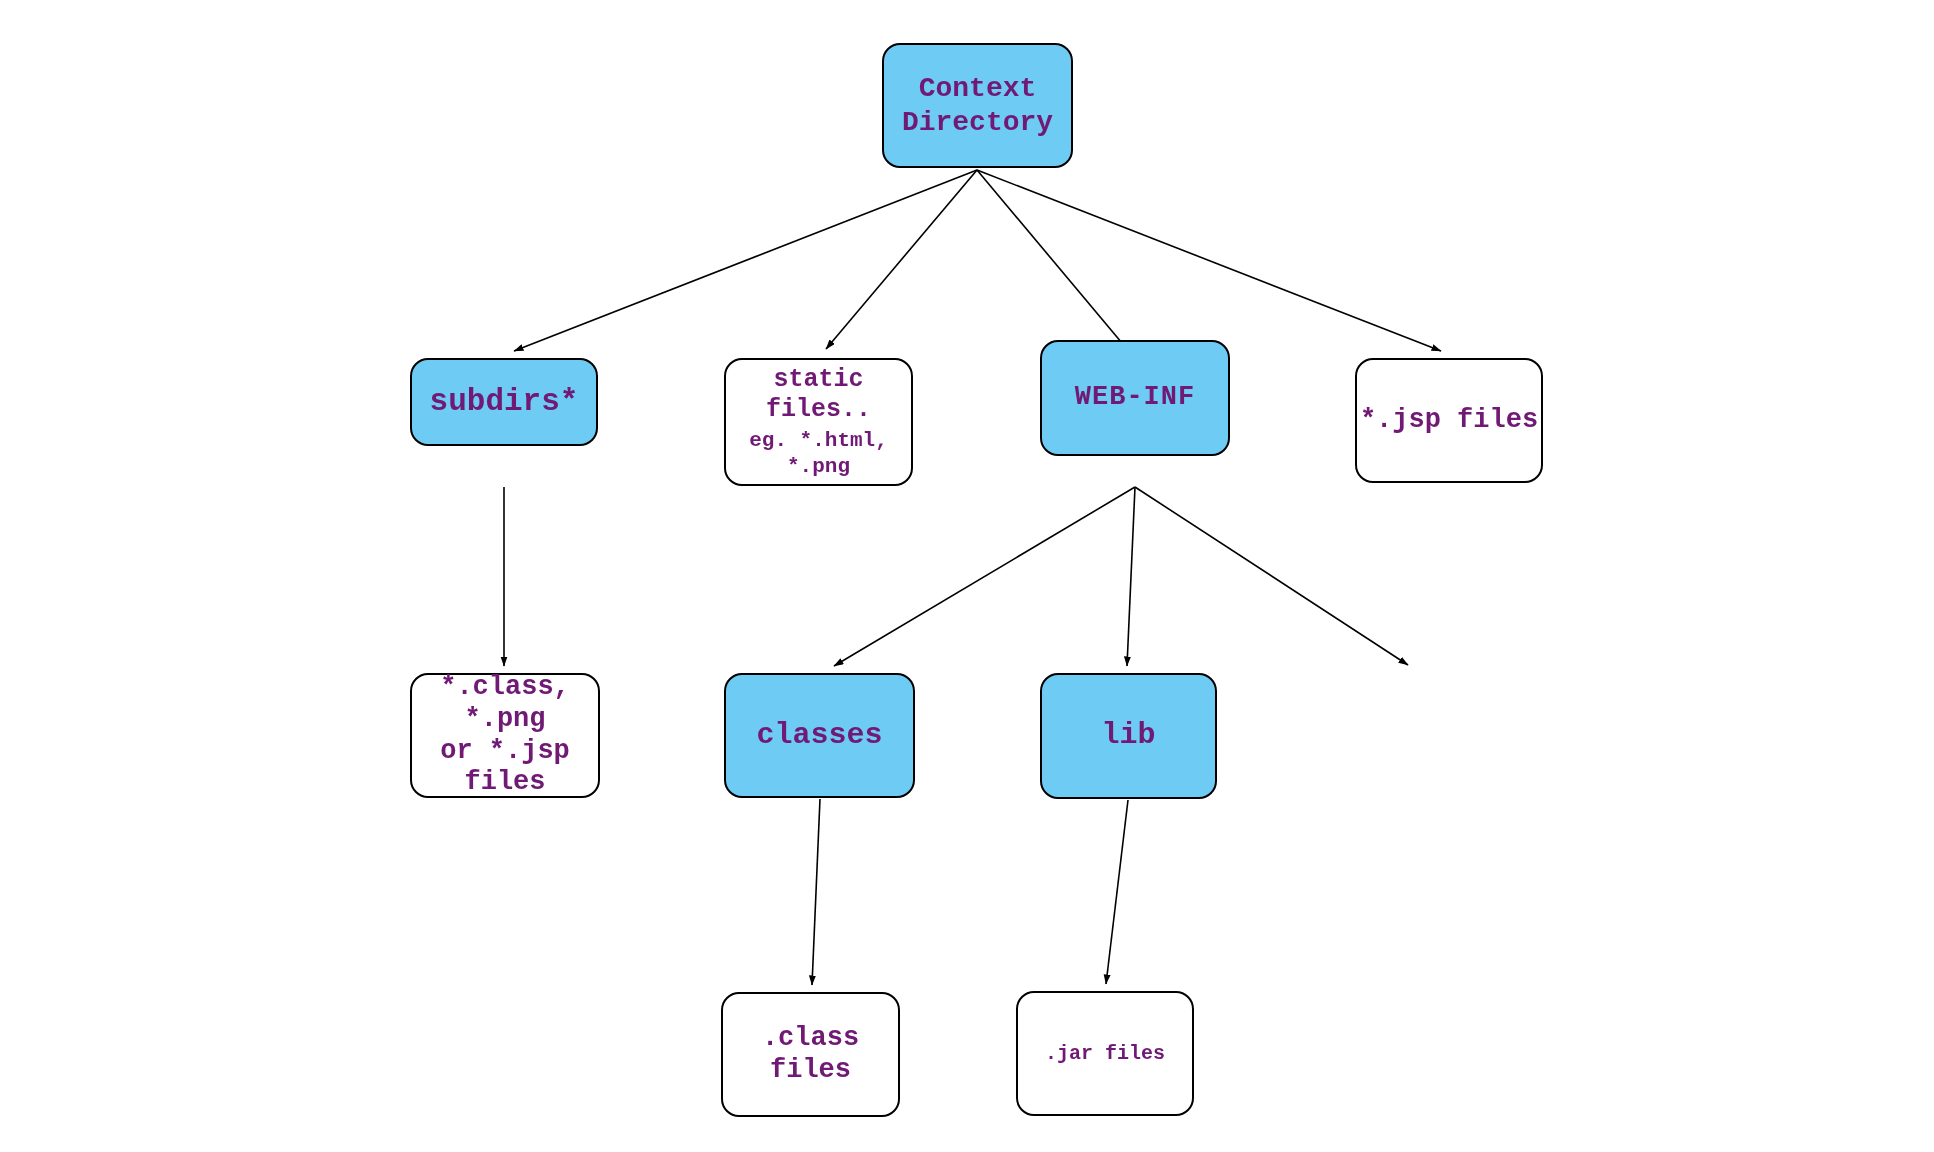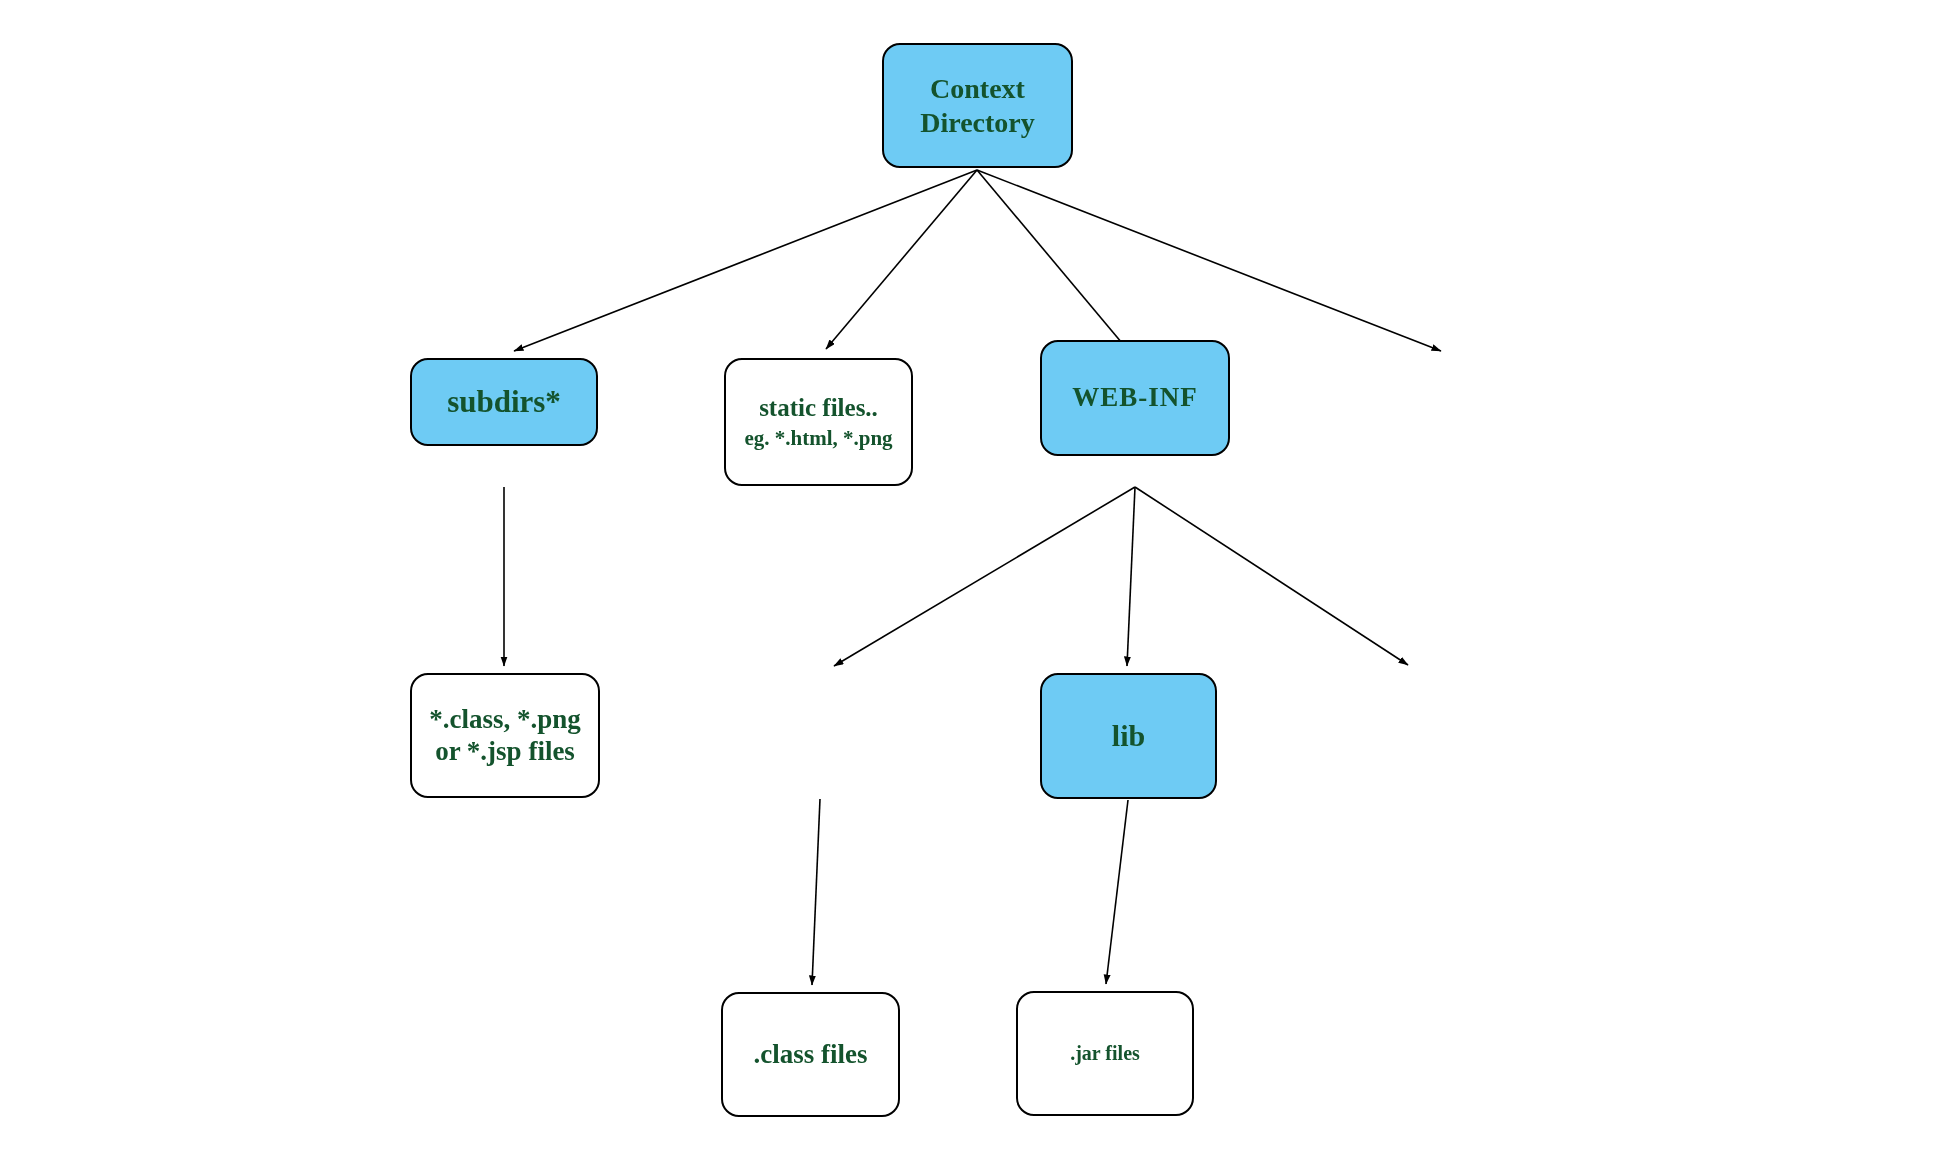--- a/index.html
+++ b/index.html
@@ -5,22 +5,22 @@
   html, body {
     margin: 0;
     padding: 0;
     background: #ffffff;
   }
   #canvas {
     position: relative;
     width: 1934px;
     height: 1152px;
     background: #ffffff;
-    font-family: Liberation Serif, serif;
-    color: #14532d;
+    font-family: Liberation Mono, monospace;
+    color: #701a75;
     overflow: hidden;
   }
   #edges {
     position: absolute;
     left: 0;
     top: 0;
     width: 1934px;
     height: 1152px;
   }
   .node {
@@ -98,26 +98,32 @@
 
   <div class="node file node-static" style="left:724px; top:358px; width:189px; height:128px;">
     <div class="label">static files..</div>
     <div class="sublabel">eg. *.html, *.png</div>
   </div>
 
   <div class="node dir node-webinf" style="left:1040px; top:340px; width:190px; height:116px;">
     <div class="label">WEB-INF</div>
   </div>
 
+  <div class="node file node-jsp" style="left:1355px; top:358px; width:188px; height:125px;">
+    <div class="label">*.jsp files</div>
+  </div>
 
   <div class="node file node-htmlpng" style="left:410px; top:673px; width:190px; height:125px;">
     <div class="label">*.class, *.png
 or *.jsp files</div>
   </div>
 
+  <div class="node dir node-classes" style="left:724px; top:673px; width:191px; height:125px;">
+    <div class="label">classes</div>
+  </div>
 
   <div class="node dir node-lib" style="left:1040px; top:673px; width:177px; height:126px;">
     <div class="label">lib</div>
   </div>
 
 
   <div class="node file node-classfiles" style="left:721px; top:992px; width:179px; height:125px;">
     <div class="label">.class files</div>
   </div>
 

